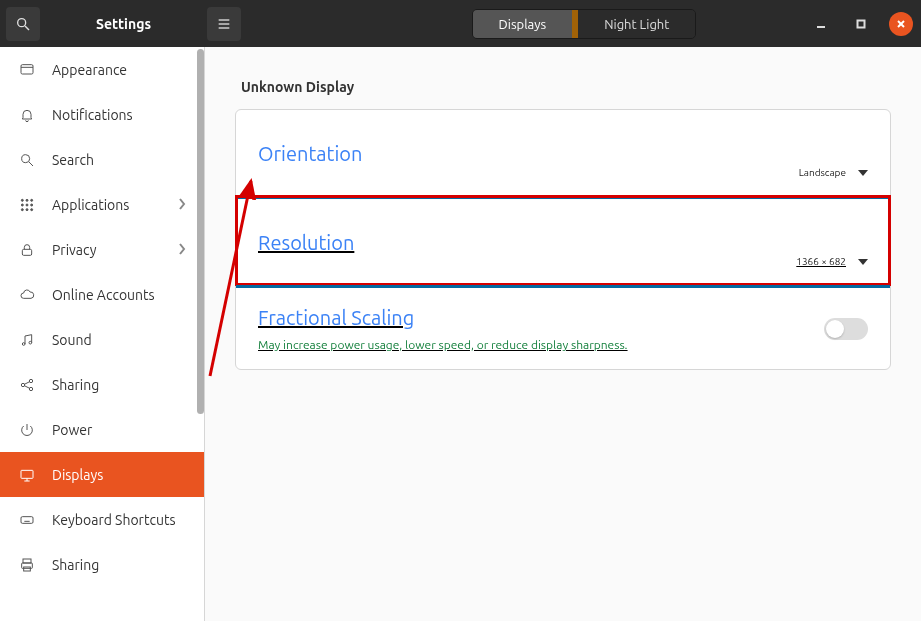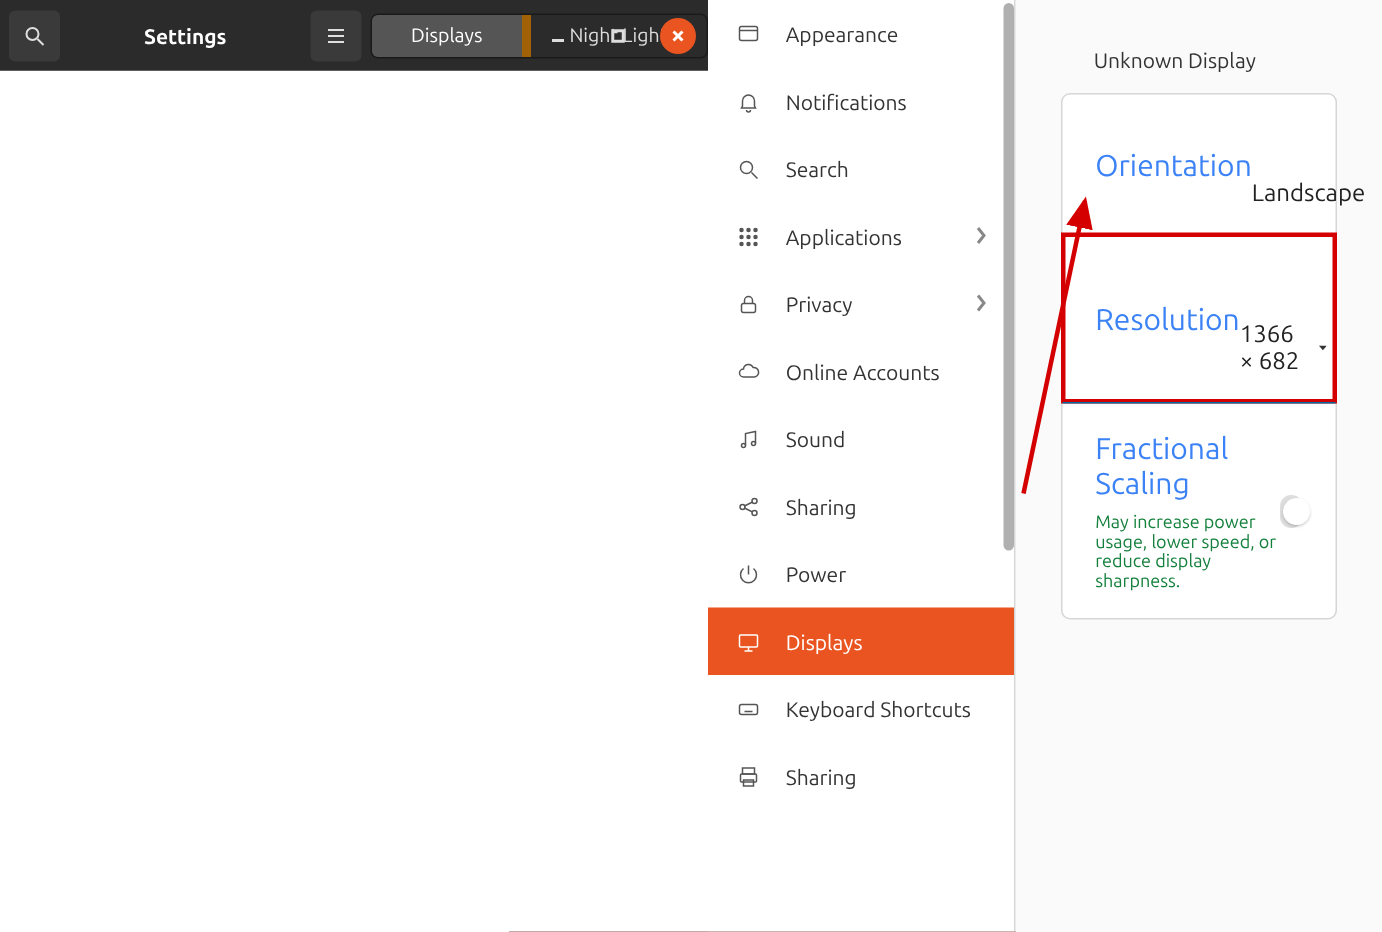--- a/index.html
+++ b/index.html
@@ -1,17 +1,17 @@
 <!DOCTYPE html>
 <html><head>
 <meta charset="utf-8">
 <style>
 * { box-sizing: border-box; margin: 0; padding: 0; font-family: Ubuntu, Cantarell, "Segoe UI", sans-serif; }
 body { width: 921px; height: 621px; overflow: hidden; background: #5a1a1a; display: flex; flex-direction: column; }
-.window { display: flex; flex-direction: row; height: 621px; background: #fff; position: relative; }
+.window { display: flex; flex-direction: column; height: 621px; background: #fff; position: relative; }
 .header { height: 47px; background: #2b2b2b; color: #f0f0f0; display: flex; align-items: center; position: relative; }
 .header-left { width: 247px; height: 100%; display: flex; align-items: center; padding: 0 6px; gap: 6px; background: #2b2b2b; }
 .header-right { flex: 1; height: 100%; display: flex; align-items: center; justify-content: center; position: relative; background: #2b2b2b; }
 .icon-btn { width: 34px; height: 34px; background: #3a3a3a; border-radius: 4px; display: flex; align-items: center; justify-content: center; cursor: pointer; }
 .icon-btn svg { width: 16px; height: 16px; fill: #e0e0e0; }
 .header-title { flex: 1; text-align: center; font-weight: 700; font-size: 14px; color: #fff; }
 .tabs { display: flex; border: 1px solid #1a1a1a; border-radius: 5px; overflow: hidden; }
 .tab { padding: 7px 26px; font-size: 13px; color: #ddd; background: #2b2b2b; cursor: pointer; }
 .tab.active { background: #555; color: #fff; }
 .tab + .tab { border-left: 6px solid #a16207; }
@@ -25,27 +25,27 @@
 .sidebar-scroll { height: 100%; overflow-y: auto; }
 .sidebar-item { height: 45px; display: flex; align-items: center; padding: 0 18px; gap: 16px; cursor: pointer; font-size: 14px; color: #333; position: relative; }
 .sidebar-item.active { background: #e95420; color: #fff; }
 .sidebar-item .item-icon { width: 18px; height: 18px; display: flex; align-items: center; justify-content: center; }
 .sidebar-item .item-icon svg { width: 16px; height: 16px; stroke: #555; fill: none; stroke-width: 1.5; }
 .sidebar-item.active .item-icon svg { stroke: #fff; }
 .sidebar-item .chevron { margin-left: auto; }
 .sidebar-item .chevron svg { width: 8px; height: 12px; stroke: #888; fill: none; stroke-width: 2; }
 .sidebar-track { position: absolute; right: 0; top: 2px; width: 7px; height: 365px; background: #b0b0b0; border-radius: 4px; }
 .content { flex: 1; background: #fafafa; padding: 32px 30px; overflow: auto; position: relative; }
-.section-title { font-weight: 400; font-size: 14px; color: #333; margin-bottom: 14px; margin-left: 22px; }
+.section-title { font-weight: 700; font-size: 14px; color: #333; margin-bottom: 14px; margin-left: 6px; }
 .panel { background: #fff; border: 1px solid #d6d6d6; border-radius: 6px; }
 .row { display: flex; align-items: center; padding: 18px 22px; min-height: 56px; position: relative; }
-.row + .row { border-top: 1px solid #0369a1; }
+.row + .row { border-top: 3px solid #0369a1; text-decoration: underline; }
 .row-label { font-size: 20px; color: #3b82f6; }
 .row-sub { font-size: 12px; color: #15803d; margin-top: 9px; }
-.row-value { margin-left: auto; font-size: 16px; color: #222; display: flex; align-items: center; gap: 12px; cursor: pointer; margin-top: 39px; }
+.row-value { margin-left: auto; font-size: 10px; color: #222; display: flex; align-items: center; gap: 12px; cursor: pointer; margin-top: 39px; }
 .row-value svg { width: 10px; height: 6px; fill: #333; }
 .switch { margin-left: auto; width: 44px; height: 22px; background: #ddd; border-radius: 11px; position: relative; cursor: pointer; }
 .switch::after { content: ""; position: absolute; width: 18px; height: 18px; background: #fff; border-radius: 50%; top: 2px; left: 2px; box-shadow: 0 1px 2px rgba(0,0,0,.2); }
 .row.highlighted { outline: 3px solid #d40000; outline-offset: -2px; }
 .arrow-annotation { position: absolute; left: 0; top: 114px; width: 60px; height: 220px; pointer-events: none; }
 </style>
 </head>
 <body>
 
 <div class="window">

